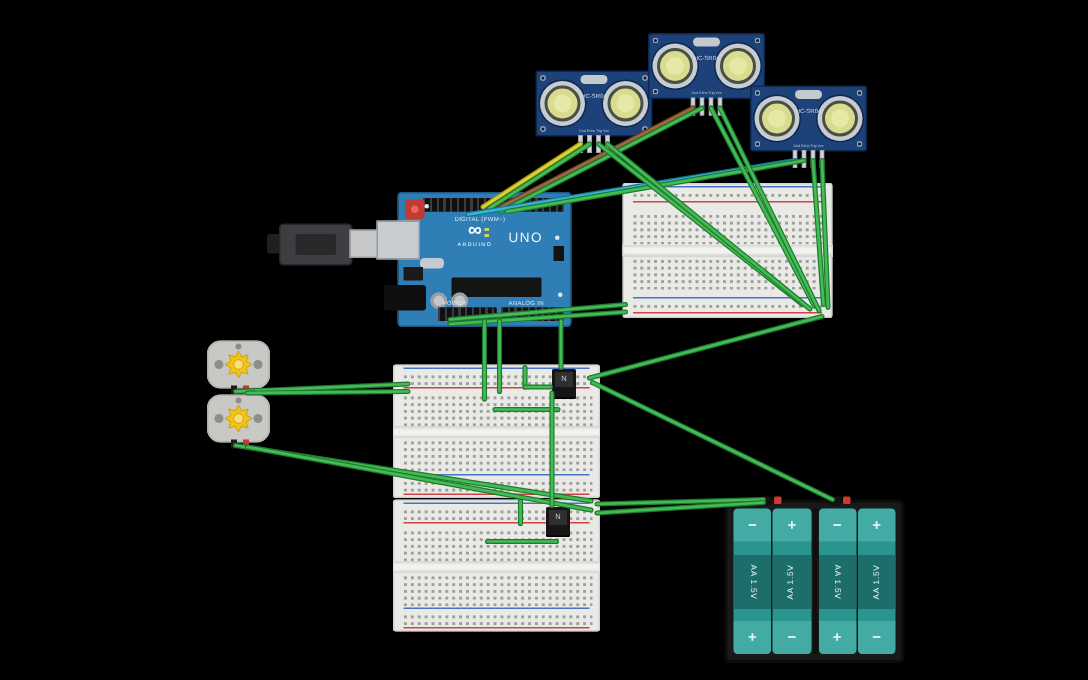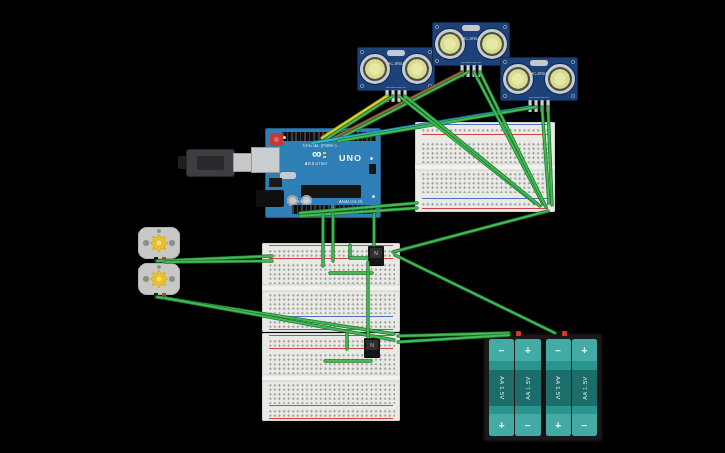--- a/index.html
+++ b/index.html
@@ -45,21 +45,21 @@
   .ard .jack{position:absolute;left:-9px;top:62px;width:28px;height:17px;background:#0f0f0f;border-radius:2px;}
   .ard .mcu{position:absolute;left:36px;top:57px;width:60px;height:13px;background:#141414;border-radius:1px;}
   .ard .xtal{position:absolute;left:15px;top:44px;width:16px;height:7px;background:#c6cbcf;border-radius:3px;}
   .ard .cap{position:absolute;width:11px;height:11px;border-radius:50%;background:#c3c7ca;box-shadow:inset 0 0 0 2px #989ea2;}
   .ard .vreg{position:absolute;left:4px;top:50px;width:13px;height:9px;background:#1a1a1a;}
   .ard .icsp{position:absolute;left:104px;top:36px;width:7px;height:10px;background:#131315;}
   .ard .mhole{position:absolute;width:3px;height:3px;border-radius:50%;background:#dfe8ee;}
   .ard .logo{position:absolute;left:40px;top:20px;color:#fff;text-align:center;line-height:10px;}
   .ard .logo .inf{font-size:13px;font-weight:bold;}
   .ard .logo .brand{display:block;font-size:3.5px;letter-spacing:1px;}
-  .ard .uno{position:absolute;left:74px;top:25px;color:#eef4f8;font-size:9px;font-weight:bold;letter-spacing:1px;}
+  .ard .uno{position:absolute;left:74px;top:25px;color:#eef4f8;font-size:9px;font-weight:normal;letter-spacing:1px;}
   .ard .led{position:absolute;width:3px;height:2px;background:#cad564;}
 
   
   .usb-cable{position:absolute;left:178px;top:156px;width:10px;height:13px;background:#1f1f1f;border-radius:2px;}
   .usb-body{position:absolute;left:186px;top:149px;width:47px;height:26px;background:#3c3e41;border:1px solid #26282a;border-radius:3px;}
   .usb-body::after{content:"";position:absolute;left:10px;top:6px;right:10px;bottom:6px;background:#27292b;border-radius:2px;}
   .usb-metal{position:absolute;left:233px;top:153px;width:19px;height:17px;background:#c6c8ca;border:1px solid #9a9c9e;}
 
   
   .motor{position:absolute;width:42px;height:32px;background:#c8c8c5;border-radius:9px;box-shadow:inset 0 0 0 1px #b2b2af;}

